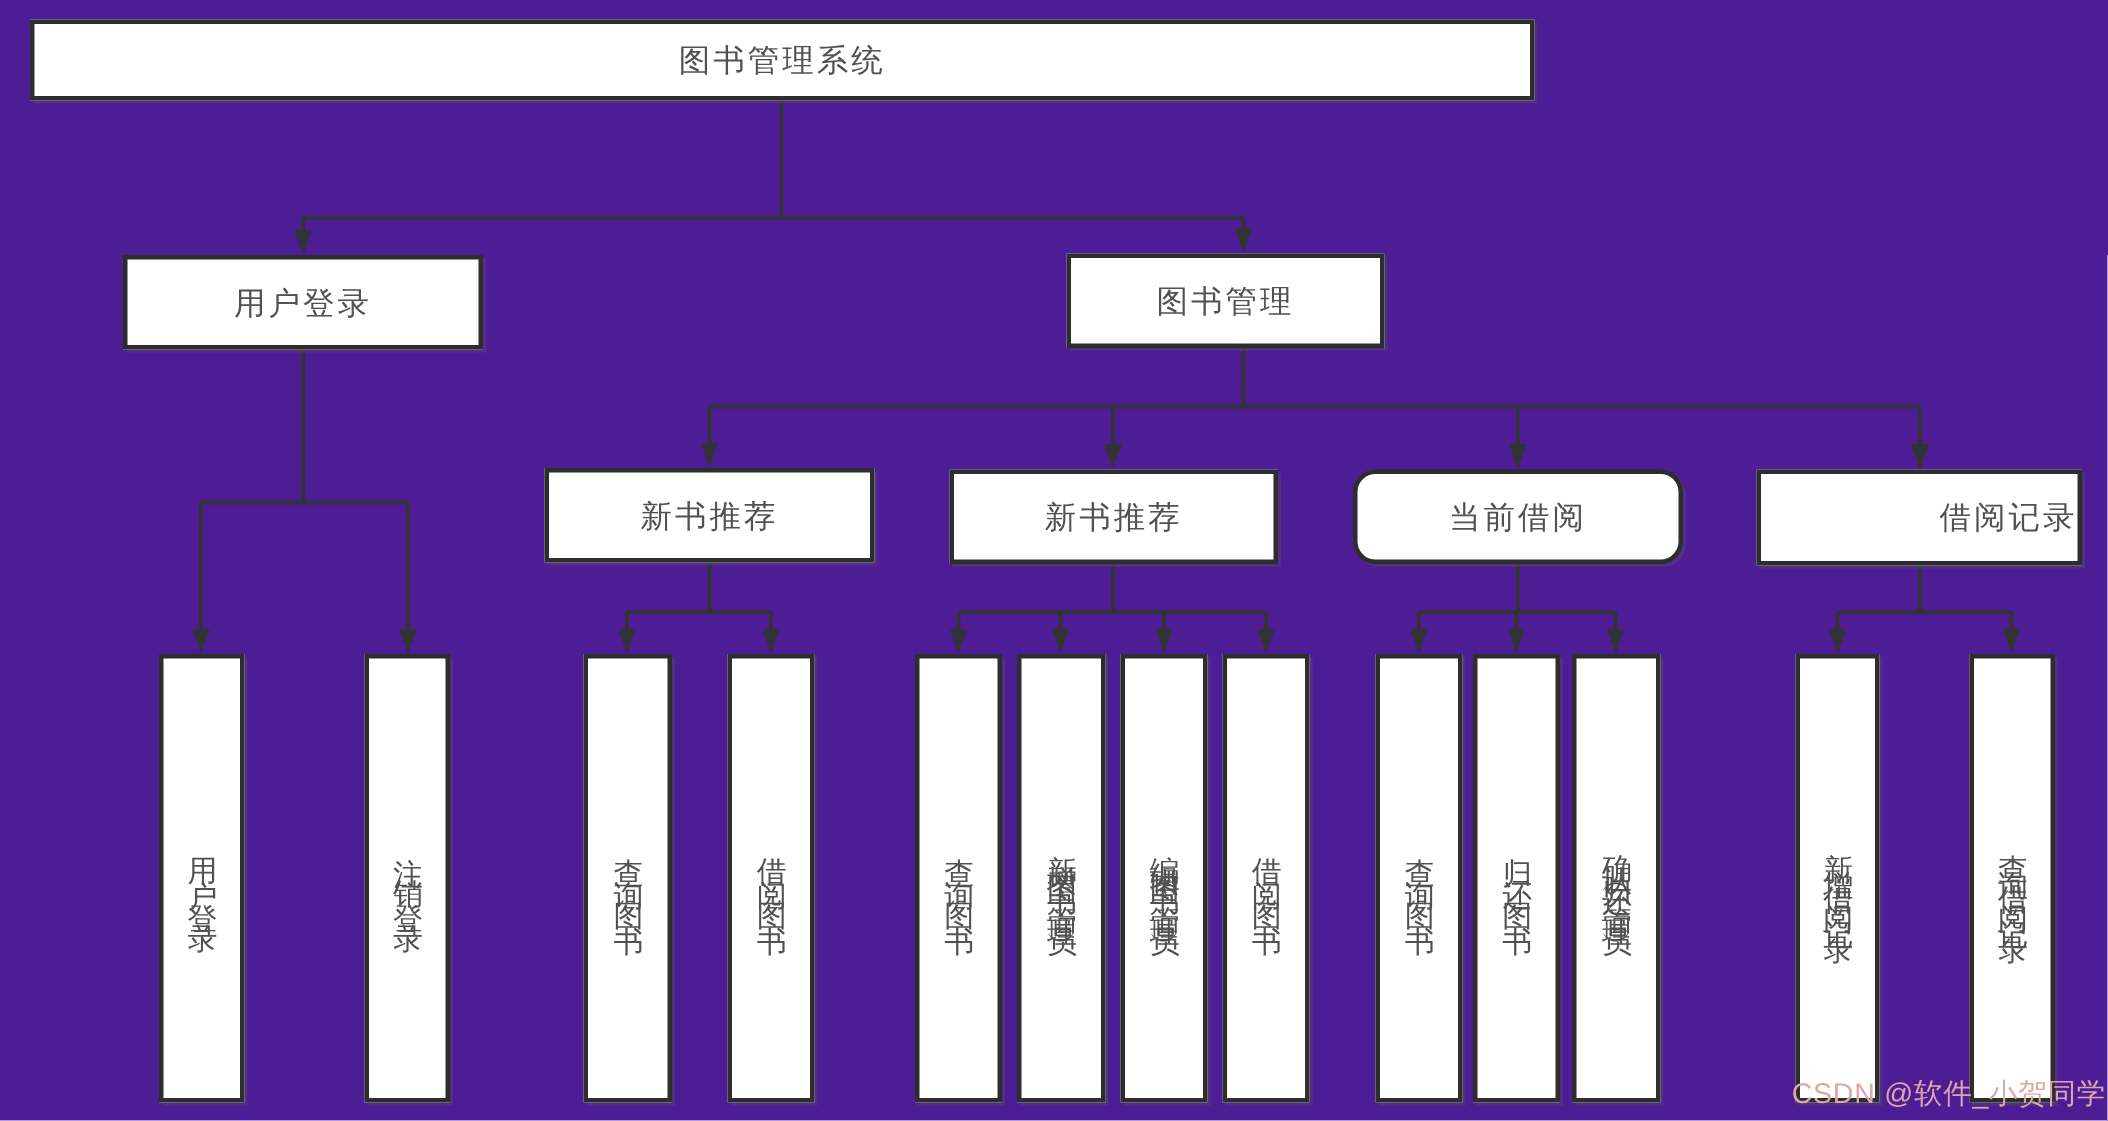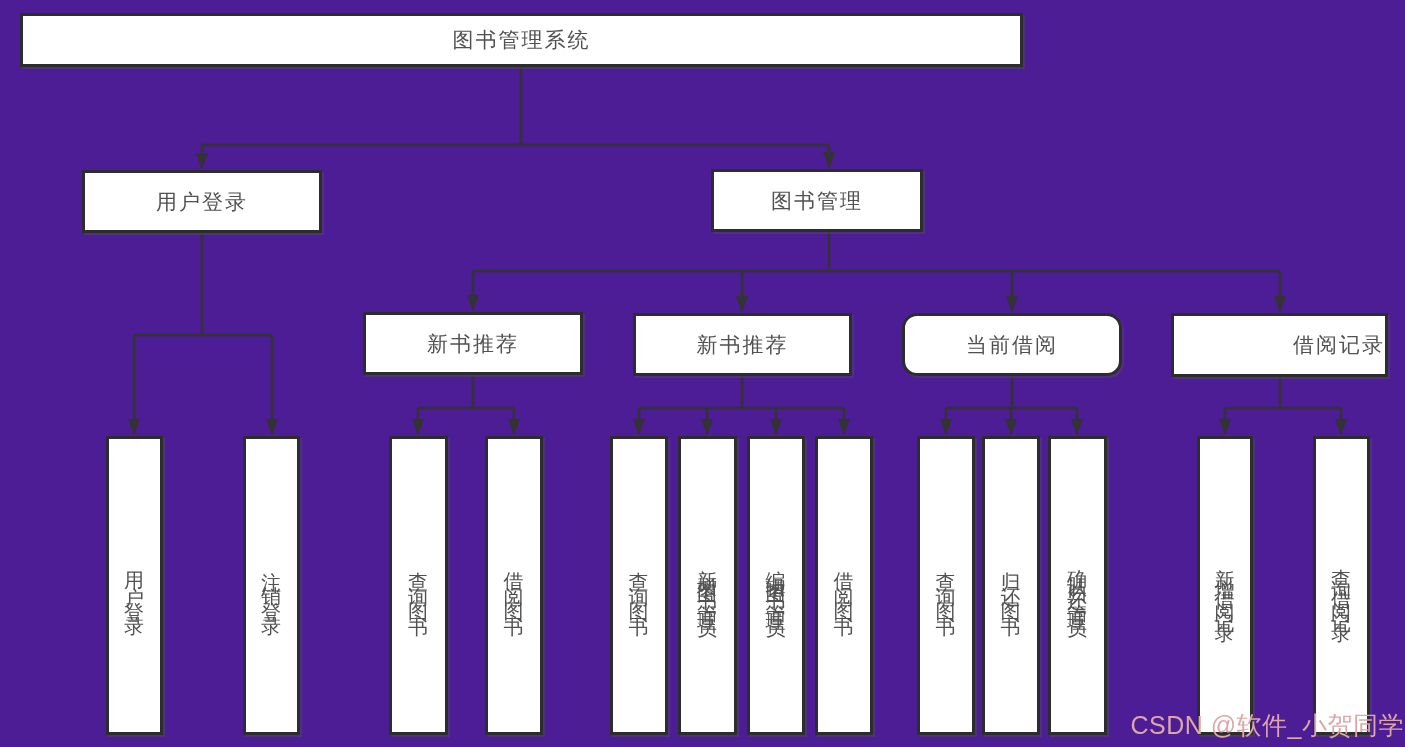--- a/index.html
+++ b/index.html
@@ -28,21 +28,21 @@
     font-size:20px;
     line-height:1;
     white-space:nowrap;
   }
   .node.v.ls4 span{letter-spacing:15px;}
   .node.v.ls6 span{letter-spacing:11px;}
   .node.v.ls9 span{letter-spacing:7px;}
   .watermark{
     position:absolute;
     right:1px;bottom:5px;
-    font-size:25px;
+    font-size:19px;
     color:#dda7a9;
     letter-spacing:0.5px;
     z-index:5;
     white-space:nowrap;
   }
 </style>
 </head>
 <body>
 
 <div class="canvas">

